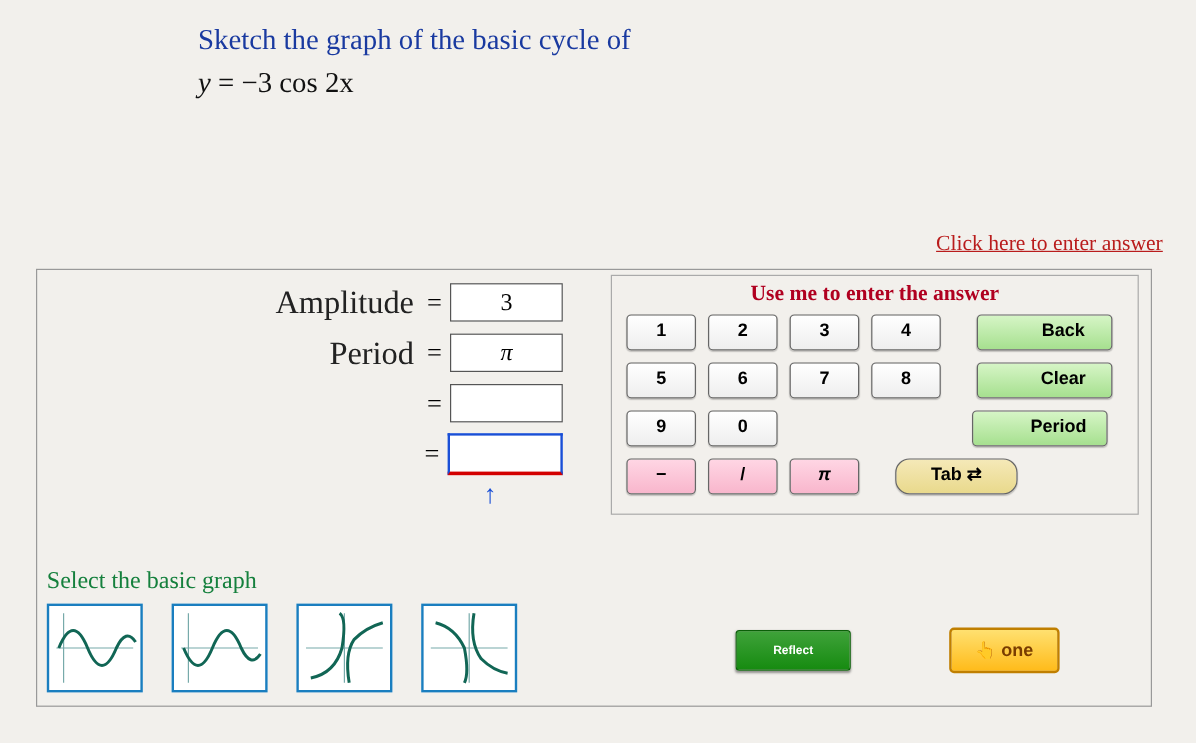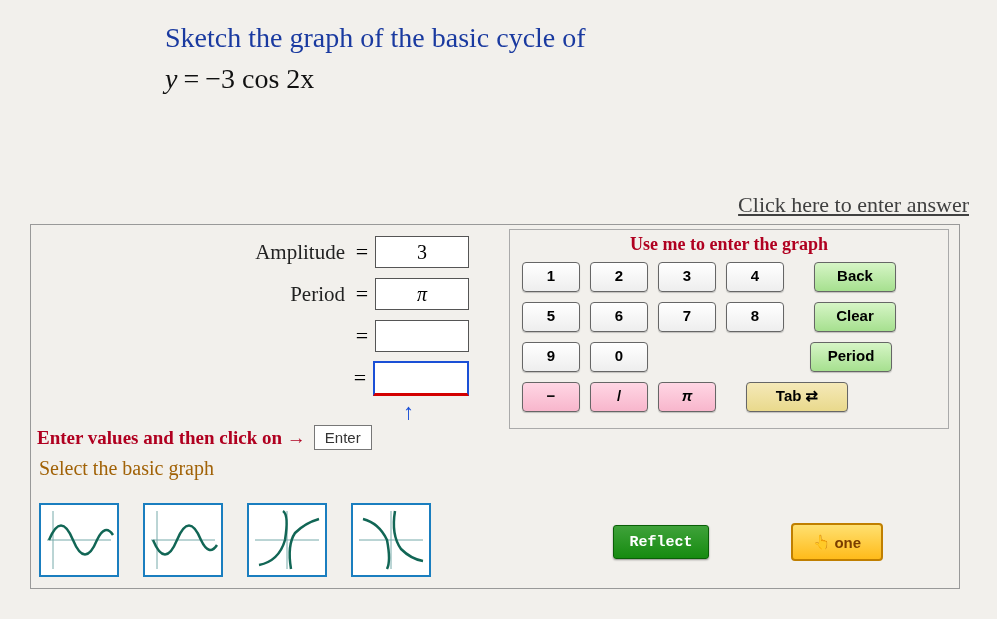--- a/index.html
+++ b/index.html
@@ -9,33 +9,33 @@
     background: #f2f0ec;
     width: 997px;
     height: 619px;
     position: relative;
     overflow: hidden;
   }
   .question {
     position: absolute;
     left: 165px;
     top: 18px;
-    font-size: 28px;
+    font-size: 24px;
     line-height: 1.4;
   }
   .question .line1 { color: #1a3aa0; }
   .question .eq { color: #111; font-style: italic; margin-top: 2px; }
   .eq .y { font-style: italic; }
   .eq .eqsym { font-style: normal; padding: 0 6px; }
   .click-link {
     position: absolute;
     right: 28px;
     top: 192px;
-    color: #404040;
-    font-size: 22px;
+    color: #b91c1c;
+    font-size: 18px;
     text-decoration: underline;
     cursor: pointer;
   }
   .panel {
     position: absolute;
     left: 30px;
     top: 224px;
     width: 930px;
     height: 365px;
     border: 1px solid #999;
@@ -49,21 +49,21 @@
     top: 6px;
     width: 430px;
   }
   .frow {
     display: flex;
     align-items: center;
     justify-content: flex-end;
     height: 42px;
   }
   .flabel {
-    font-size: 21px;
+    font-size: 27px;
     color: #222;
     text-align: right;
     padding-right: 4px;
     flex: 1;
   }
   .feq {
     font-size: 22px;
     width: 26px;
     text-align: center;
   }
@@ -107,22 +107,22 @@
     font-size: 15px;
     font-family: Arial, sans-serif;
     color: #333;
     padding: 3px 10px;
     cursor: pointer;
     font-weight: normal;
   }
   .select-line {
     position: absolute;
     left: 8px;
-    top: 232px;
-    color: #a16207;
+    top: 248px;
+    color: #15803d;
     font-size: 20px;
   }
   .graph-row {
     position: absolute;
     left: 8px;
     top: 278px;
     display: flex;
     gap: 24px;
   }
   .graph-option {
@@ -163,38 +163,38 @@
     background: linear-gradient(#fff,#eee);
     font-family: Arial, sans-serif;
     font-size: 15px;
     font-weight: bold;
     text-align: center;
     line-height: 26px;
     cursor: pointer;
     box-shadow: 0 1px 1px rgba(0,0,0,.2);
   }
   .key.wide { width: 80px; }
-  .key.green { background: linear-gradient(#d6f5c6,#a6e08f); }
+  .key.green { background: linear-gradient(#d6f5c6,#a6e08f); padding-left: 31px; }
   .key.pink { background: linear-gradient(#ffd6e4,#f8b6cc); }
-  .key.tab { width: 100px; background: linear-gradient(#f5e9b8,#e9d98c); }
+  .key.tab { width: 100px; background: linear-gradient(#f5e9b8,#e9d98c); border-radius: 12px; }
   .spacer56 { width: 56px; height: 1px; }
   .spacer10 { width: 10px; height: 1px; }
   
   .reflect-btn {
     position: absolute;
     left: 582px;
     top: 300px;
     width: 96px;
     height: 34px;
     background: linear-gradient(#3fa23a,#168b10);
     border: 1px solid #0a5f07;
     color: #fff;
-    font-family: Liberation Mono, monospace;
-    font-weight: bold;
-    font-size: 15px;
+    font-family: Liberation Sans, sans-serif;
+    font-weight: bold;
+    font-size: 10px;
     border-radius: 3px;
     cursor: pointer;
     box-shadow: 0 1px 2px rgba(0,0,0,.4);
     text-align: center;
   }
   .done-btn {
     position: absolute;
     left: 760px;
     top: 298px;
     width: 88px;
@@ -244,24 +244,20 @@
       <div class="fbox"></div>
     </div>
     <div class="frow">
       <span class="feq">=</span>
       <div class="fbox active"></div>
     </div>
   </div>
 
   <div class="arrow-up">↑</div>
 
-  <div class="enter-line">
-    <span>Enter values and then click on →</span>
-    <button class="enter-btn">Enter</button>
-  </div>
 
   <div class="select-line">Select the basic graph</div>
 
   <div class="graph-row">
     <div class="graph-option">
       <svg width="76" height="70" viewBox="0 0 76 70">
           <line x1="6" y1="35" x2="70" y2="35" stroke="#7aa" stroke-width="1"></line>
           <line x1="12" y1="6" x2="12" y2="64" stroke="#7aa" stroke-width="1"></line>
           <path d="M 8 35 Q 20 6 32 35 Q 44 64 56 35 Q 64 18 72 30" fill="none" stroke="#165" stroke-width="2.5"></path>
         </svg>
@@ -285,21 +281,21 @@
       <svg width="76" height="70" viewBox="0 0 76 70">
           <line x1="6" y1="35" x2="70" y2="35" stroke="#7aa" stroke-width="1"></line>
           <line x1="38" y1="6" x2="38" y2="64" stroke="#7aa" stroke-width="1"></line>
           <path d="M 10 14 Q 26 18 34 35 Q 38 56 34 64" fill="none" stroke="#165" stroke-width="2.5"></path>
           <path d="M 42 6 Q 38 30 48 44 Q 58 54 70 56" fill="none" stroke="#165" stroke-width="2.5"></path>
         </svg>
     </div>
   </div>
 
   <div class="keypad">
-    <div class="keypad-title">Use me to enter the graph</div>
+    <div class="keypad-title">Use me to enter the answer</div>
     <div class="keypad-grid">
       <div class="krow">
         <div class="key">1</div>
         <div class="key">2</div>
         <div class="key">3</div>
         <div class="key">4</div>
         <div class="spacer10"></div>
         <div class="key wide green">Back</div>
       </div>
       <div class="krow">

